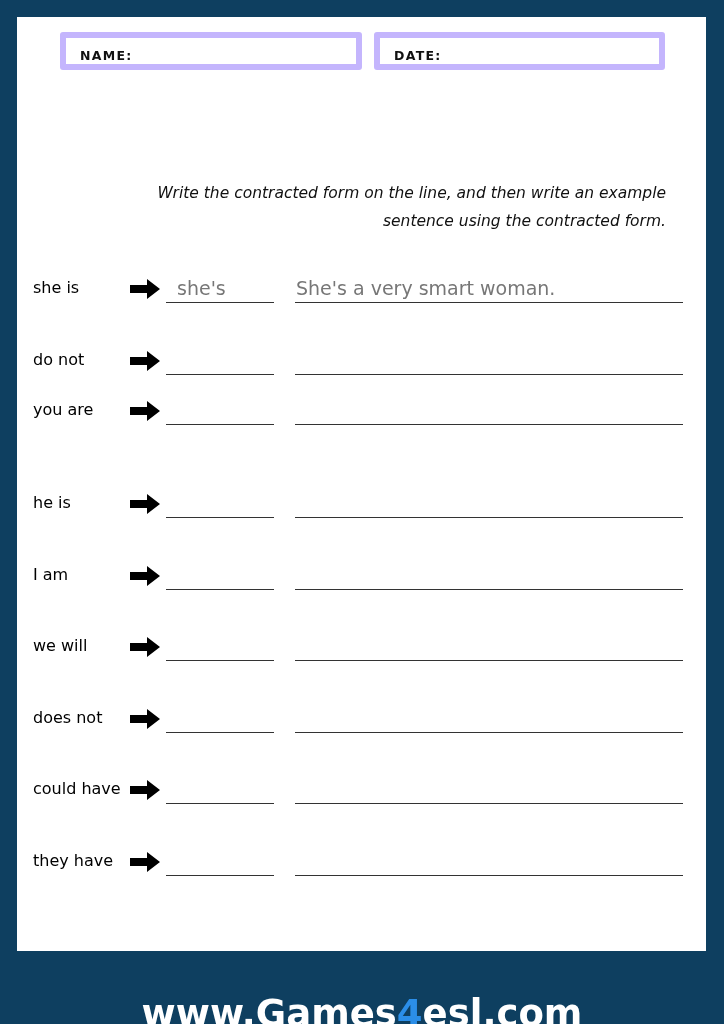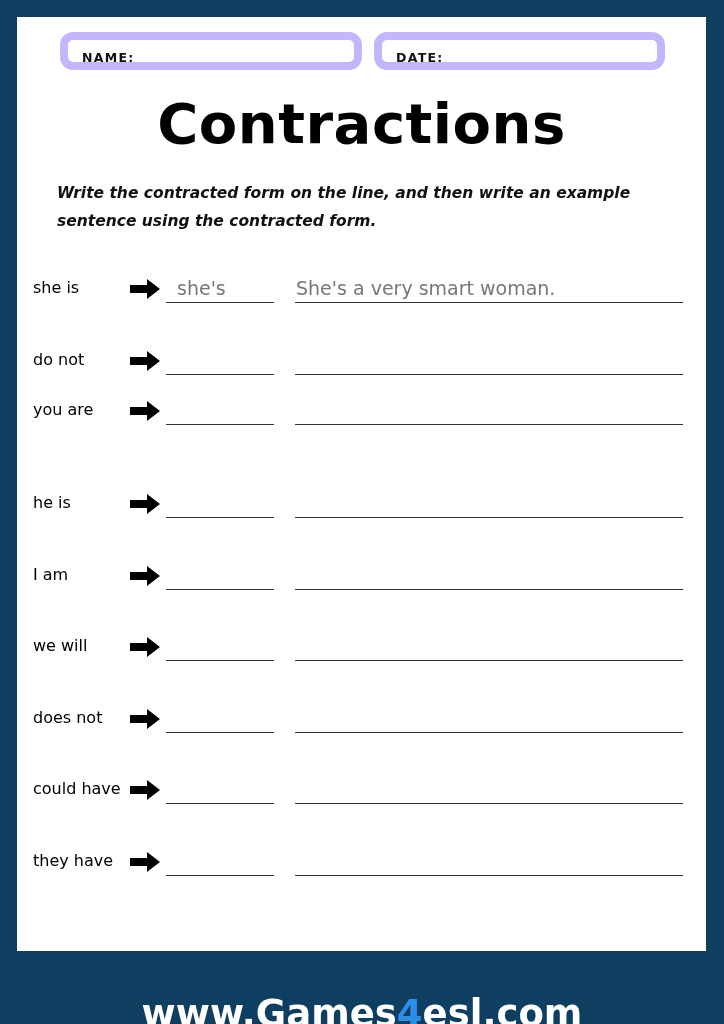--- a/index.html
+++ b/index.html
@@ -1,23 +1,23 @@
 <!DOCTYPE html>
 <html><head>
 <meta charset="utf-8">
 <style>
   html, body { margin:0; padding:0; }
   body { width:724px; height:1024px; background:#0e3f60; position:relative; overflow:hidden; font-family:"DejaVu Sans", sans-serif; }
   .sheet { position:absolute; left:17px; top:17px; width:689px; height:934px; background:#ffffff; }
-  .field-box { position:absolute; top:15px; height:38px; border:8px solid #c4b5fd; border-radius:13px; box-sizing:border-box; background:#fff; }
+  .field-box { position:absolute; top:15px; height:38px; border:6px solid #c4b5fd; border-radius:3px; box-sizing:border-box; background:#fff; }
   .field-box span { position:absolute; left:14px; top:10px; font-family:"DejaVu Sans", sans-serif; font-size:12.5px; letter-spacing:1.3px; color:#111; font-weight:bold; }
   .name-box { left:43px; width:302px; }
   .date-box { left:357px; width:291px; }
   .title { position:absolute; left:0; width:100%; top:74px; text-align:center; font-family:"DejaVu Sans", sans-serif; font-weight:bold; font-size:56px; color:#000; letter-spacing:0.5px; }
-  .instructions { position:absolute; left:40px; width:609px; top:162px; text-align:left; font-family:"DejaVu Sans", sans-serif; font-style:italic; font-size:15.5px; line-height:28px; color:#111;font-weight:bold; }
+  .instructions { position:absolute; left:40px; width:609px; top:162px; text-align:right; font-family:"DejaVu Sans", sans-serif; font-style:italic; font-size:15.5px; line-height:28px; color:#111; }
   .row { position:absolute; left:0; width:100%; height:40px; }
   .row .label { position:absolute; left:16px; bottom:6px; font-family:"DejaVu Sans", sans-serif; font-size:16px; color:#000; white-space:nowrap; }
   .row .arrow { position:absolute; left:113px; bottom:4px; width:30px; height:20px; }
   .row .short-line { position:absolute; left:149px; width:108px; bottom:0; height:0; border-bottom:1.5px solid #333; }
   .row .long-line { position:absolute; left:278px; width:388px; bottom:0; height:0; border-bottom:1.5px solid #333; }
   .row .answer { position:absolute; bottom:4px; font-family:"DejaVu Sans", sans-serif; font-size:19px; color:#777; white-space:nowrap; }
   .row .answer-short { left:160px; }
   .row .answer-long { left:279px; }
   .footer { position:absolute; left:0; width:100%; top:992px; text-align:center; font-family:"DejaVu Sans", sans-serif; font-size:37px; color:#ffffff; font-weight:600; }
   .footer .accent { color:#2b8ee8; }
@@ -26,21 +26,20 @@
 <body>
 
 <div class="sheet">
   <div class="field-box name-box">
     <span>NAME:</span>
   </div>
   <div class="field-box date-box">
     <span>DATE:</span>
   </div>
 
-  <div class="title">Contractions</div>
 
   <div class="instructions">
     <div>Write the contracted form on the line, and then write an example</div>
     <div>sentence using the contracted form.</div>
   </div>
 
   <div id="rows">
       <div class="row" style="top: 246px;">
         <span class="label">she is</span>
         <svg class="arrow" viewBox="0 0 30 20">

